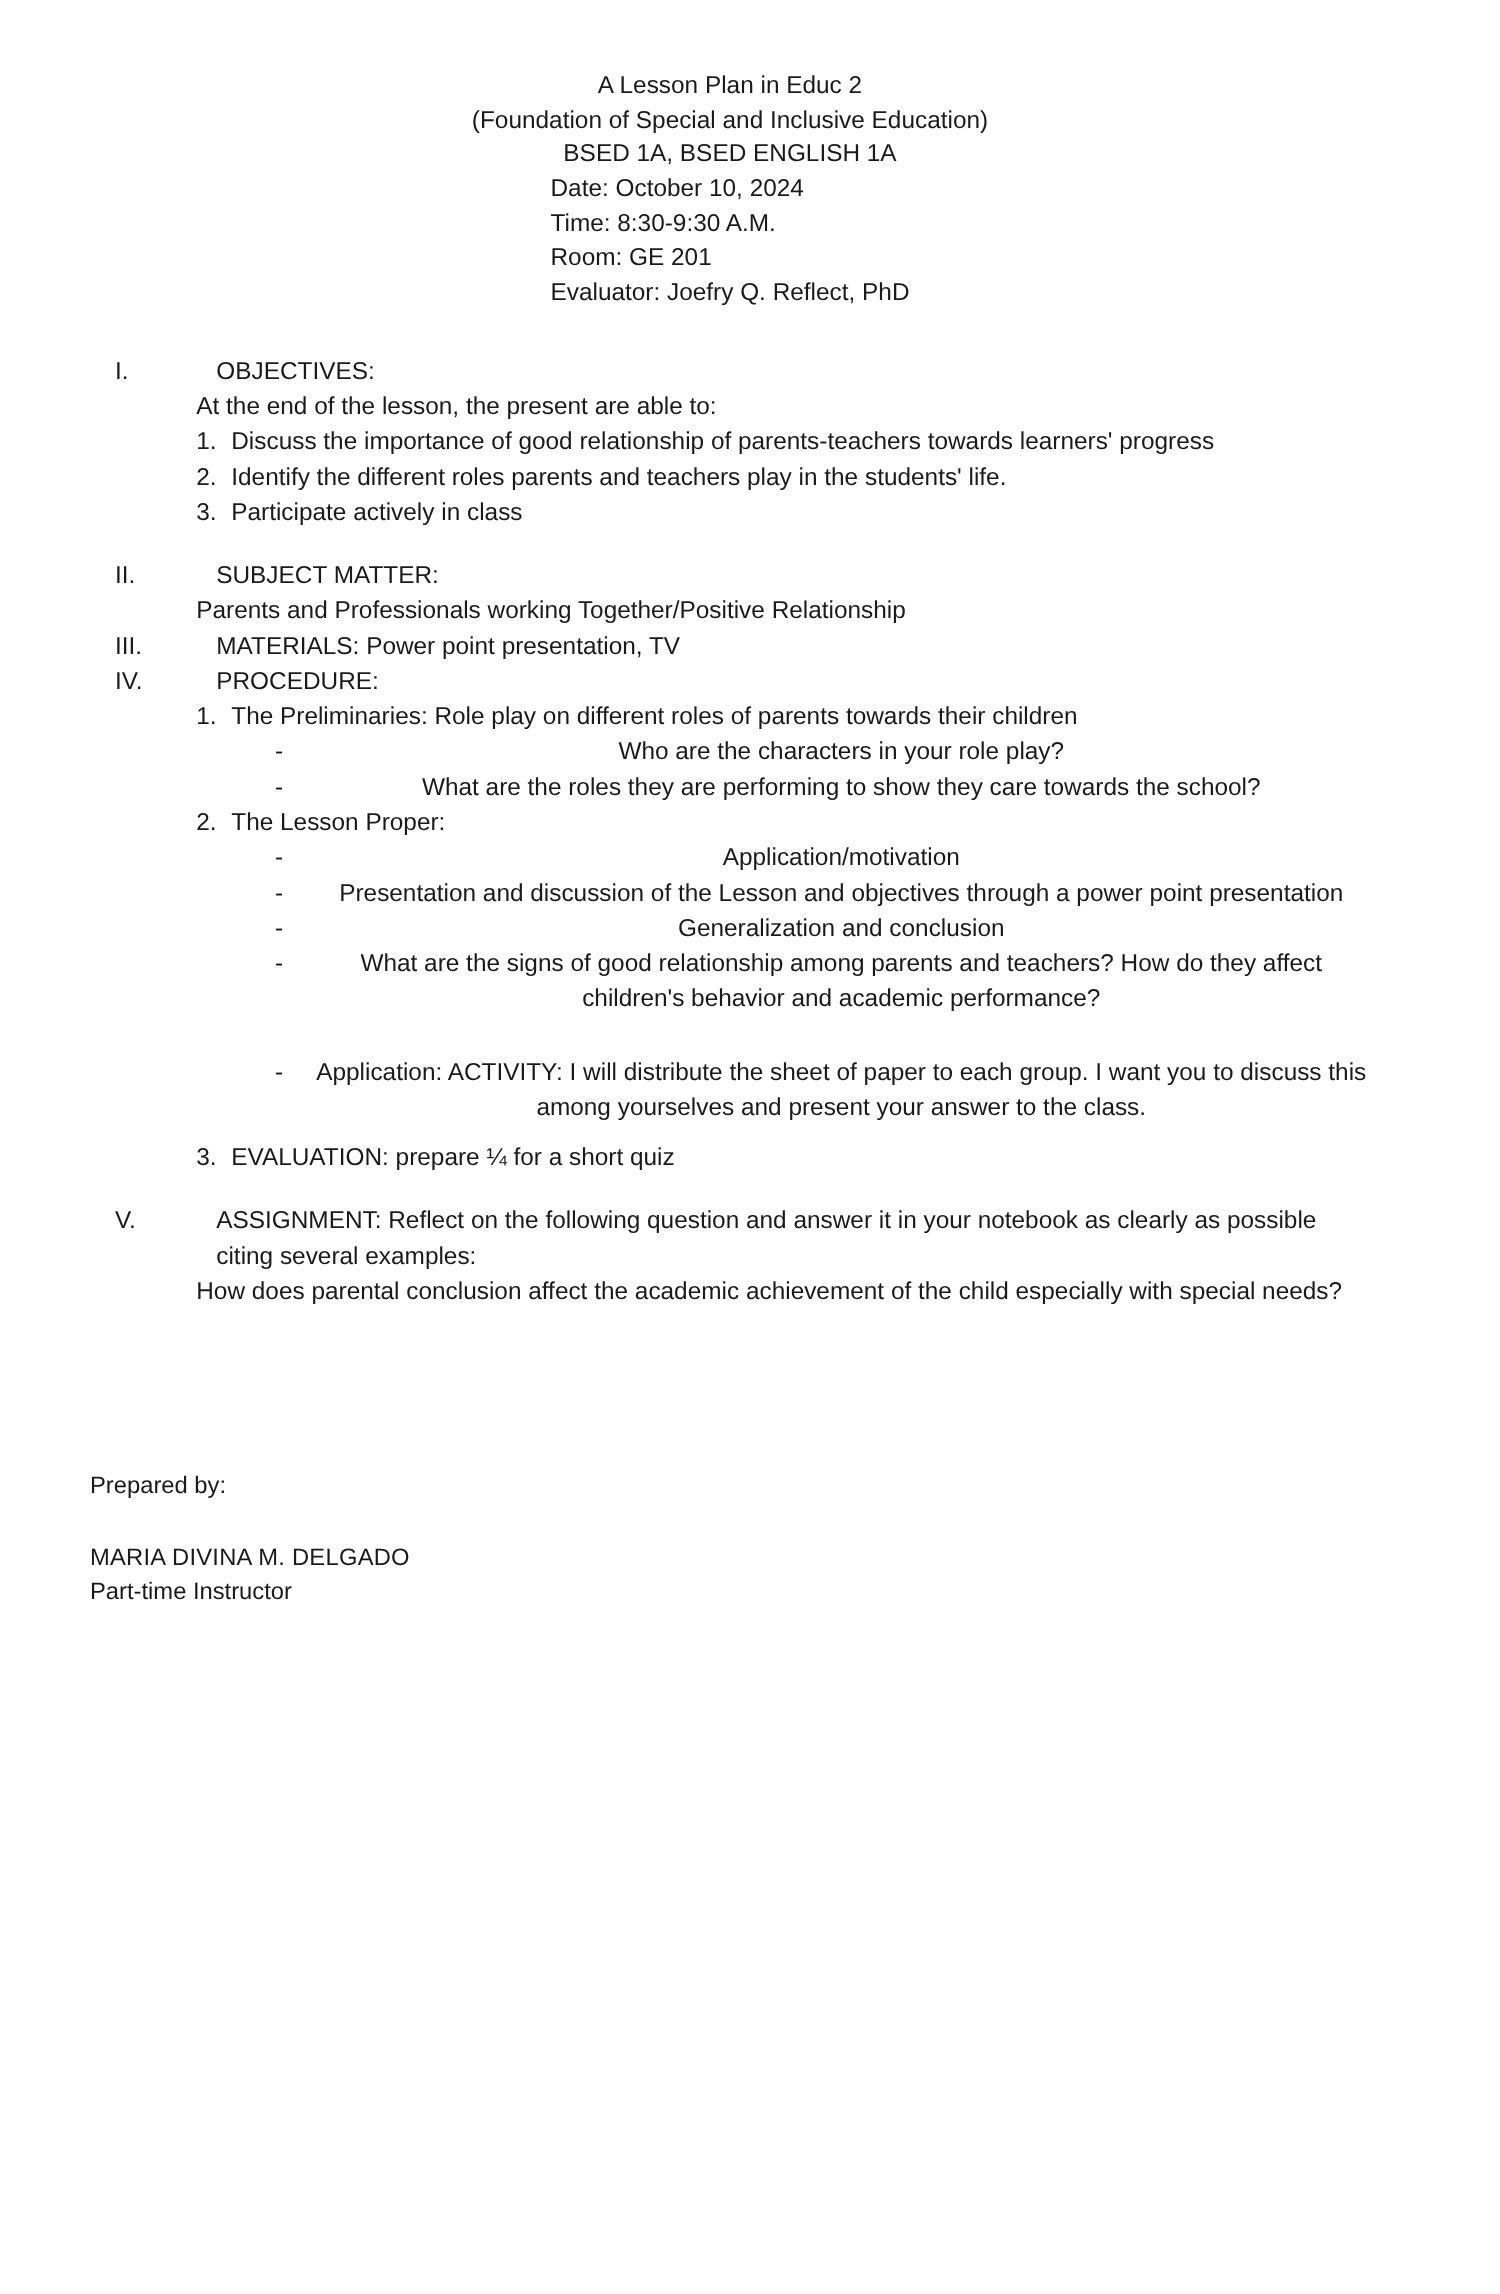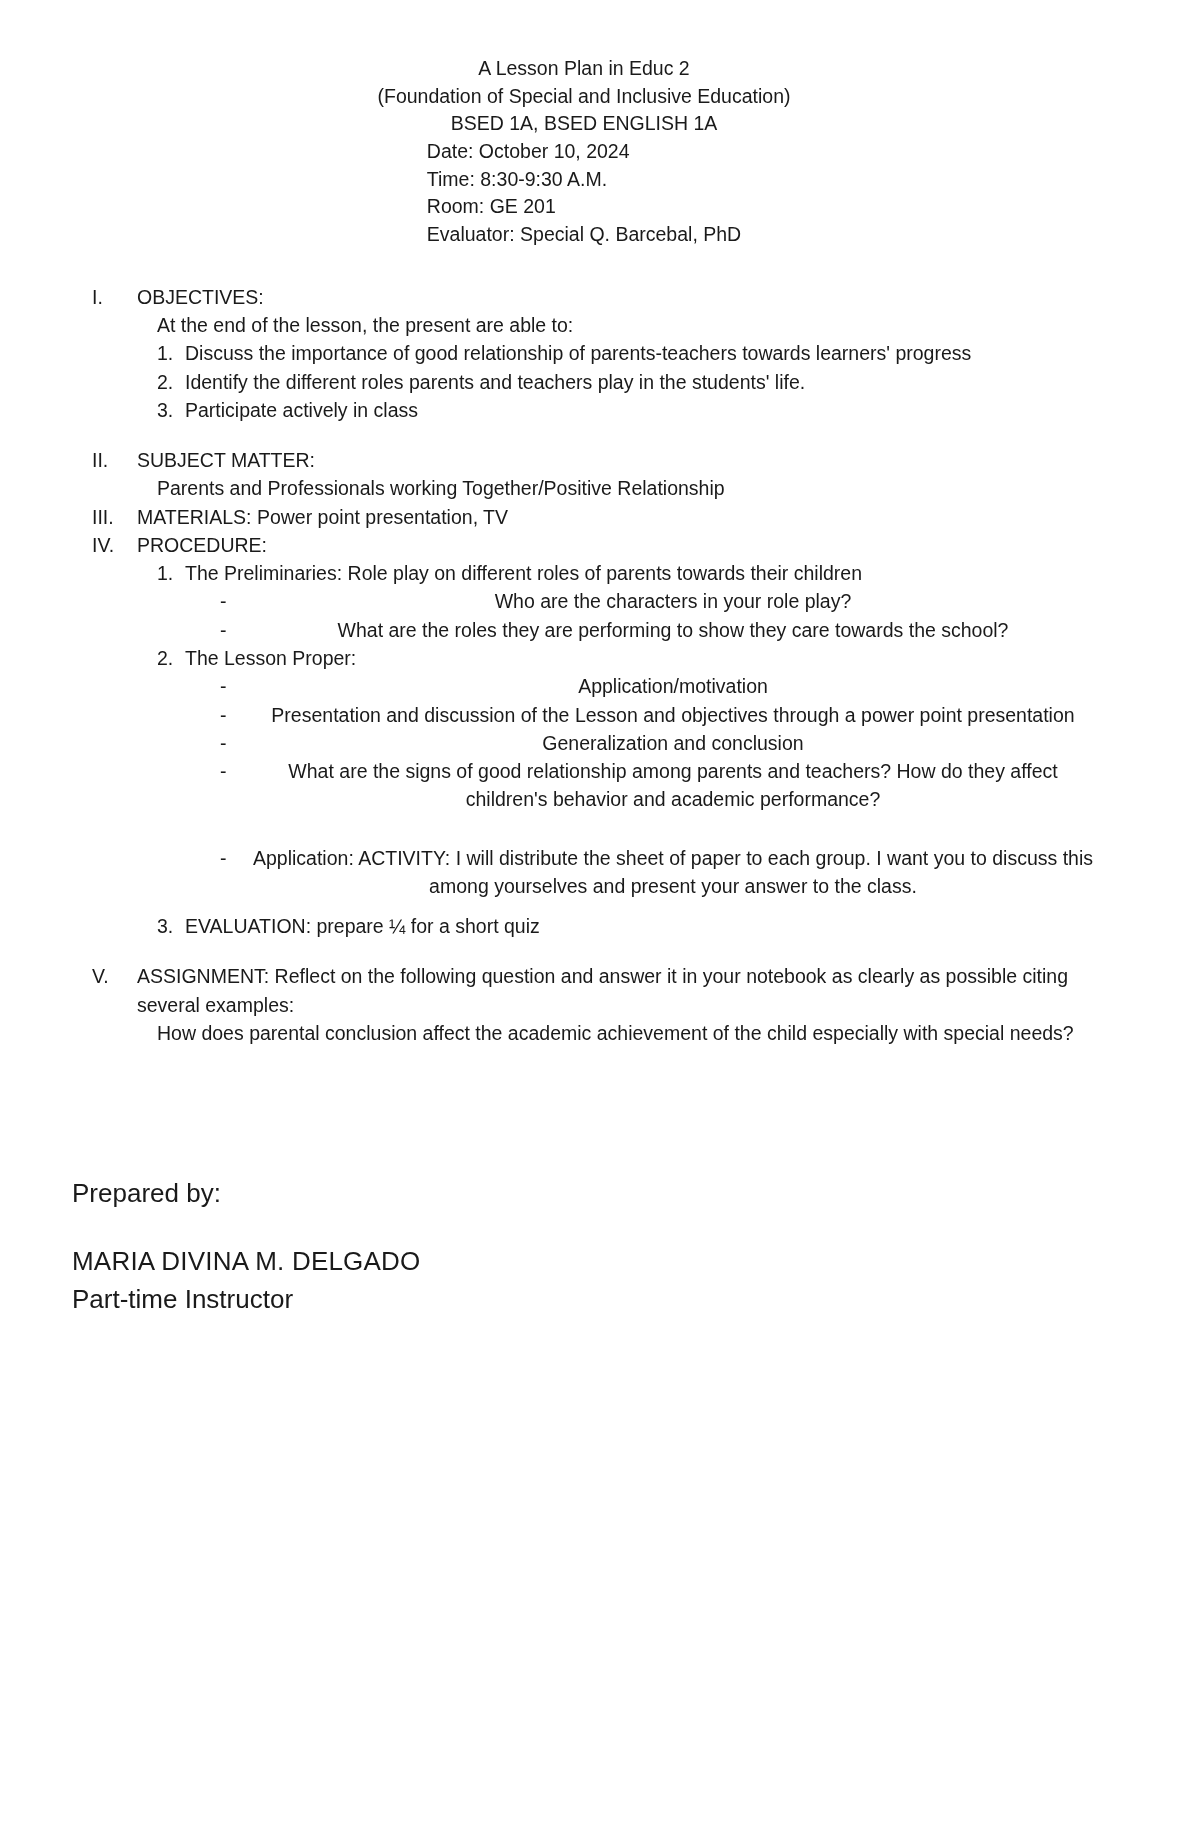--- a/index.html
+++ b/index.html
@@ -48,20 +48,21 @@
     align-items: flex-start;
   }
   .roman-num {
     width: 65px;
     flex: 0 0 65px;
     padding-left: 20px;
     box-sizing: border-box;
   }
   .roman-body {
     flex: 1;
+    margin-left: 36px;
   }
   .indent-1 {
     padding-left: 85px;
   }
   .num-row {
     display: flex;
     align-items: flex-start;
     padding-left: 85px;
   }
   .num-marker {
@@ -79,40 +80,40 @@
   .dash-marker {
     width: 30px;
     flex: 0 0 30px;
   }
   .dash-text {
     flex: 1;
     text-align: center;
   }
   .gap-blank { height: 30px; }
   .footer {
-    font-size: 26px;
+    font-size: 19px;
     line-height: 1.45;
   }
   .footer .name { letter-spacing: 0.2px; }
 </style>
 </head>
 <body>
 
 <div class="page">
 
   <div class="header-block">
     <div class="line">A Lesson Plan in Educ 2</div>
     <div class="line">(Foundation of Special and Inclusive Education)</div>
     <div class="line">BSED 1A, BSED ENGLISH 1A</div>
     <div class="header-sub">
       <div class="header-left-group">
         <div class="line">Date: October 10, 2024</div>
         <div class="line">Time: 8:30-9:30 A.M.</div>
         <div class="line">Room: GE 201</div>
-        <div class="line">Evaluator: Special Q. Barcebal, PhD</div>
+        <div class="line">Evaluator: Joefry Q. Reflect, PhD</div>
       </div>
     </div>
   </div>
 
   <div class="spacer-lg"></div>
 
   <div class="section">
     <div class="roman-row">
       <div class="roman-num">I.</div>
       <div class="roman-body">OBJECTIVES:</div>

